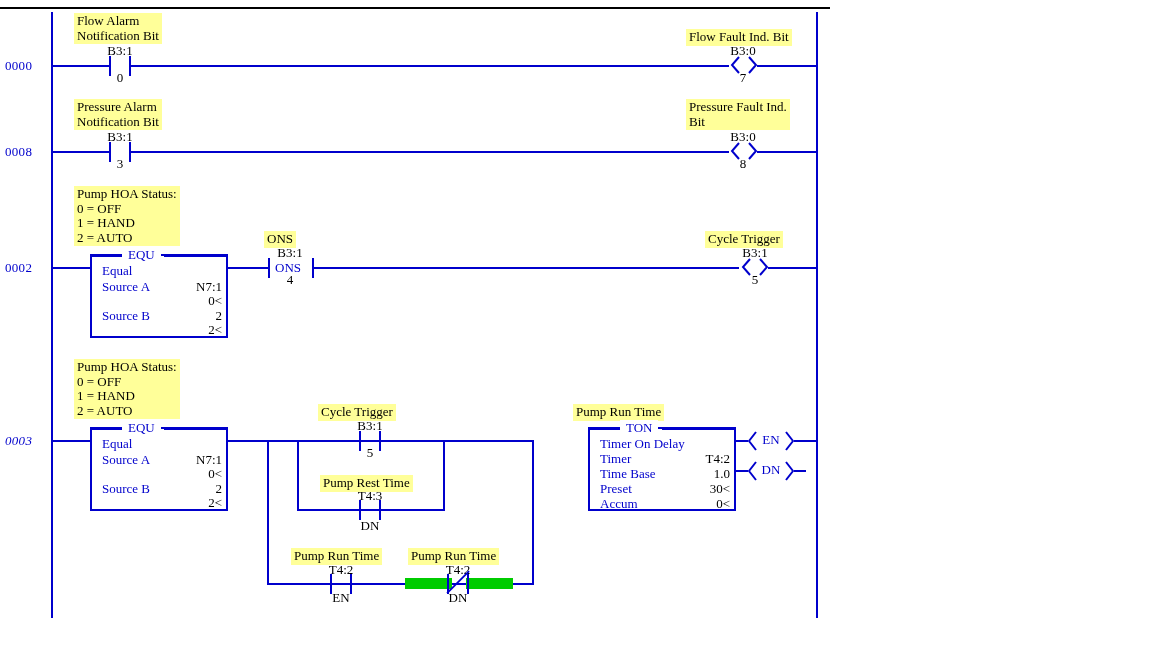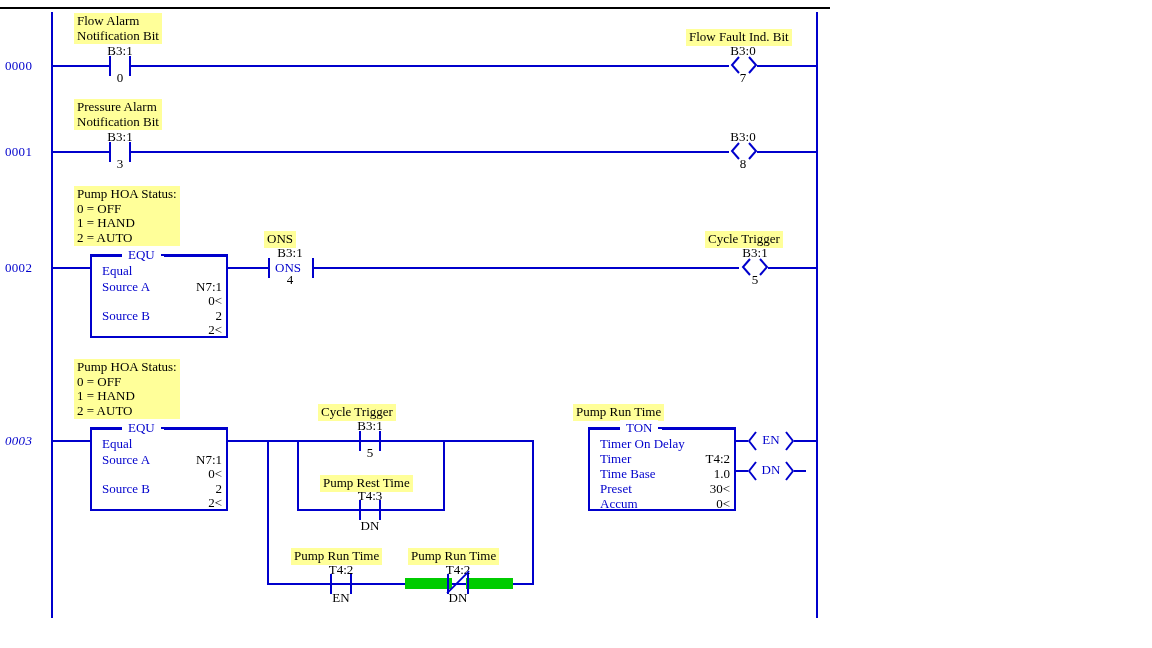--- a/index.html
+++ b/index.html
@@ -192,31 +192,33 @@
   <div class="addr" style="left:703px; top:43px; width:80px;">B3:0</div>
   <div class="coil" style="left:729px; top:56px;">
     <svg width="30" height="18" viewBox="0 0 30 18">
       <path d="M10 1 L3 9 L10 17" fill="none" stroke="#0000CC" stroke-width="2"></path>
       <path d="M20 1 L27 9 L20 17" fill="none" stroke="#0000CC" stroke-width="2"></path>
     </svg>
   </div>
   <div class="addr" style="left:703px; top:70px; width:80px;">7</div>
   <div class="wire-h" style="left:757px; top:65px; width:61px;"></div>
 
-  <div class="rungnum" style="left:5px; top:144px;">0001</div>
+  <div class="rungnum" style="left:5px; top:144px;">0008</div>
   <div class="tag" style="left:74px; top:99px;">Pressure Alarm
 Notification Bit</div>
   <div class="addr" style="left:80px; top:129px; width:80px;">B3:1</div>
   <div class="wire-h" style="left:51px; top:151px; width:58px;"></div>
   <div class="contact" style="left:109px; top:142px;">
     <div class="bar l"></div>
     <div class="bar r"></div>
   </div>
   <div class="addr" style="left:80px; top:156px; width:80px;">3</div>
   <div class="wire-h" style="left:131px; top:151px; width:598px;"></div>
+  <div class="tag" style="left:686px; top:99px;">Pressure Fault Ind.
+Bit</div>
   <div class="addr" style="left:703px; top:129px; width:80px;">B3:0</div>
   <div class="coil" style="left:729px; top:142px;">
     <svg width="30" height="18" viewBox="0 0 30 18">
       <path d="M10 1 L3 9 L10 17" fill="none" stroke="#0000CC" stroke-width="2"></path>
       <path d="M20 1 L27 9 L20 17" fill="none" stroke="#0000CC" stroke-width="2"></path>
     </svg>
   </div>
   <div class="addr" style="left:703px; top:156px; width:80px;">8</div>
   <div class="wire-h" style="left:757px; top:151px; width:61px;"></div>
 

